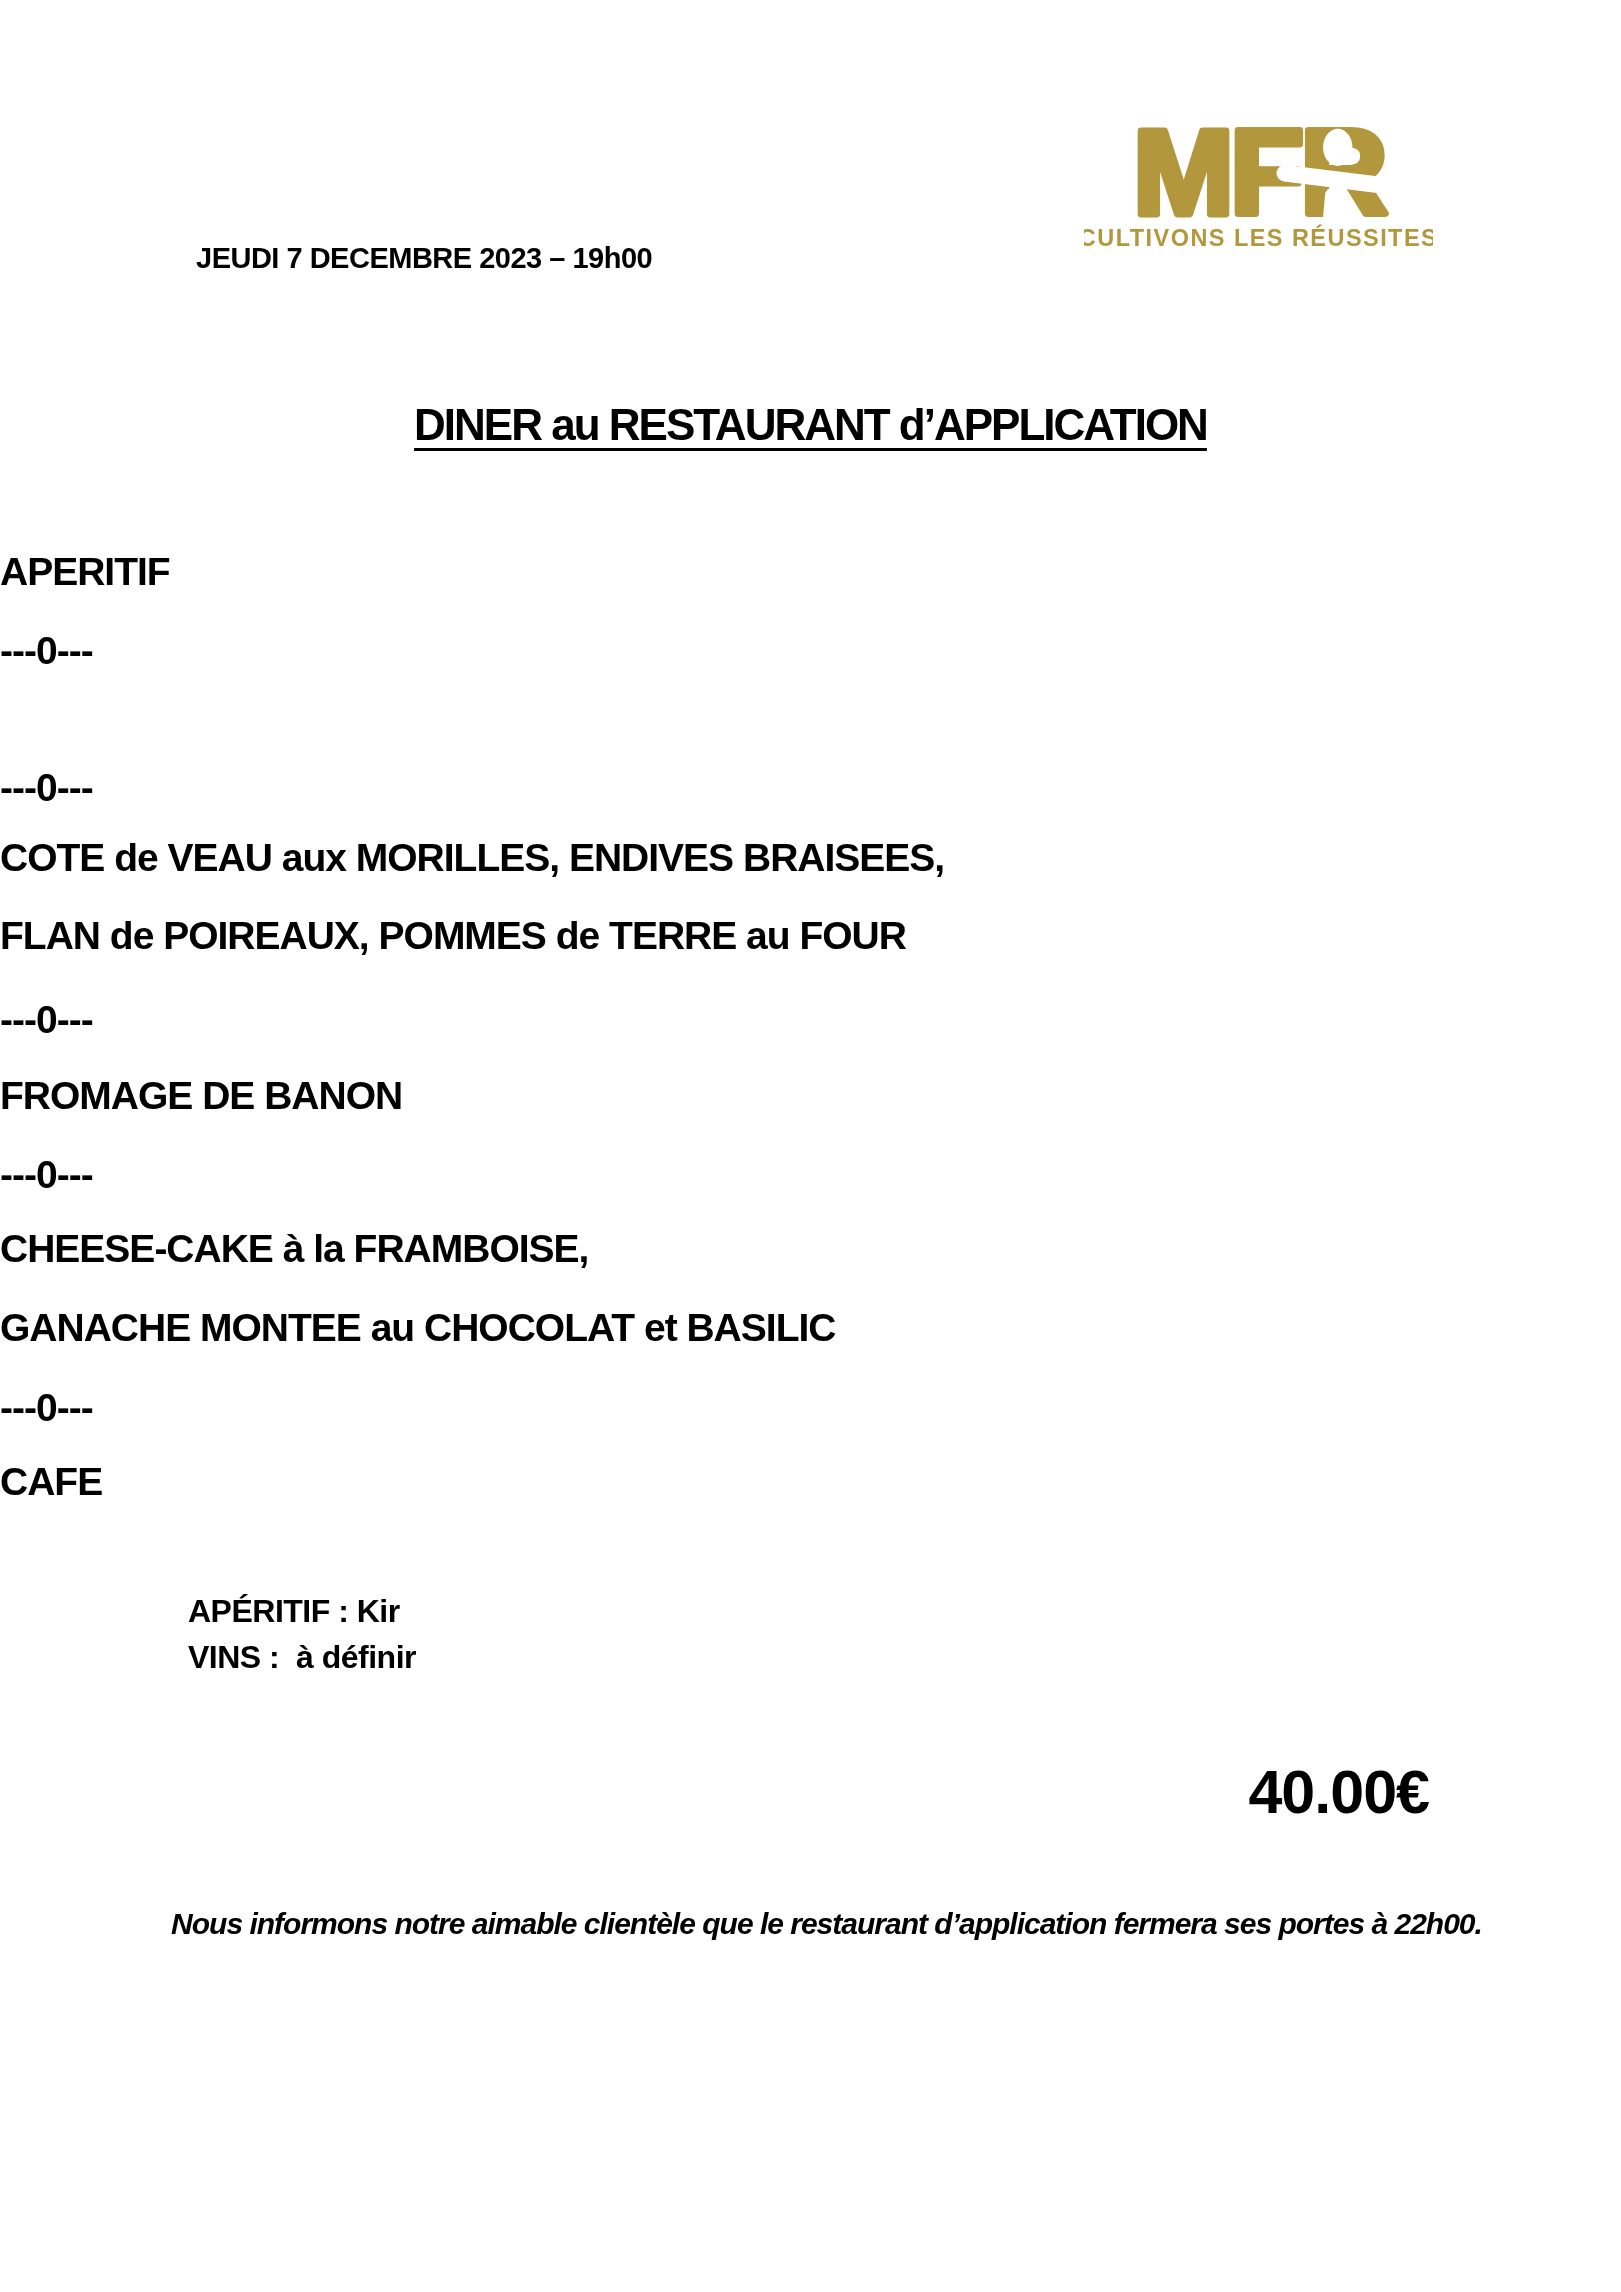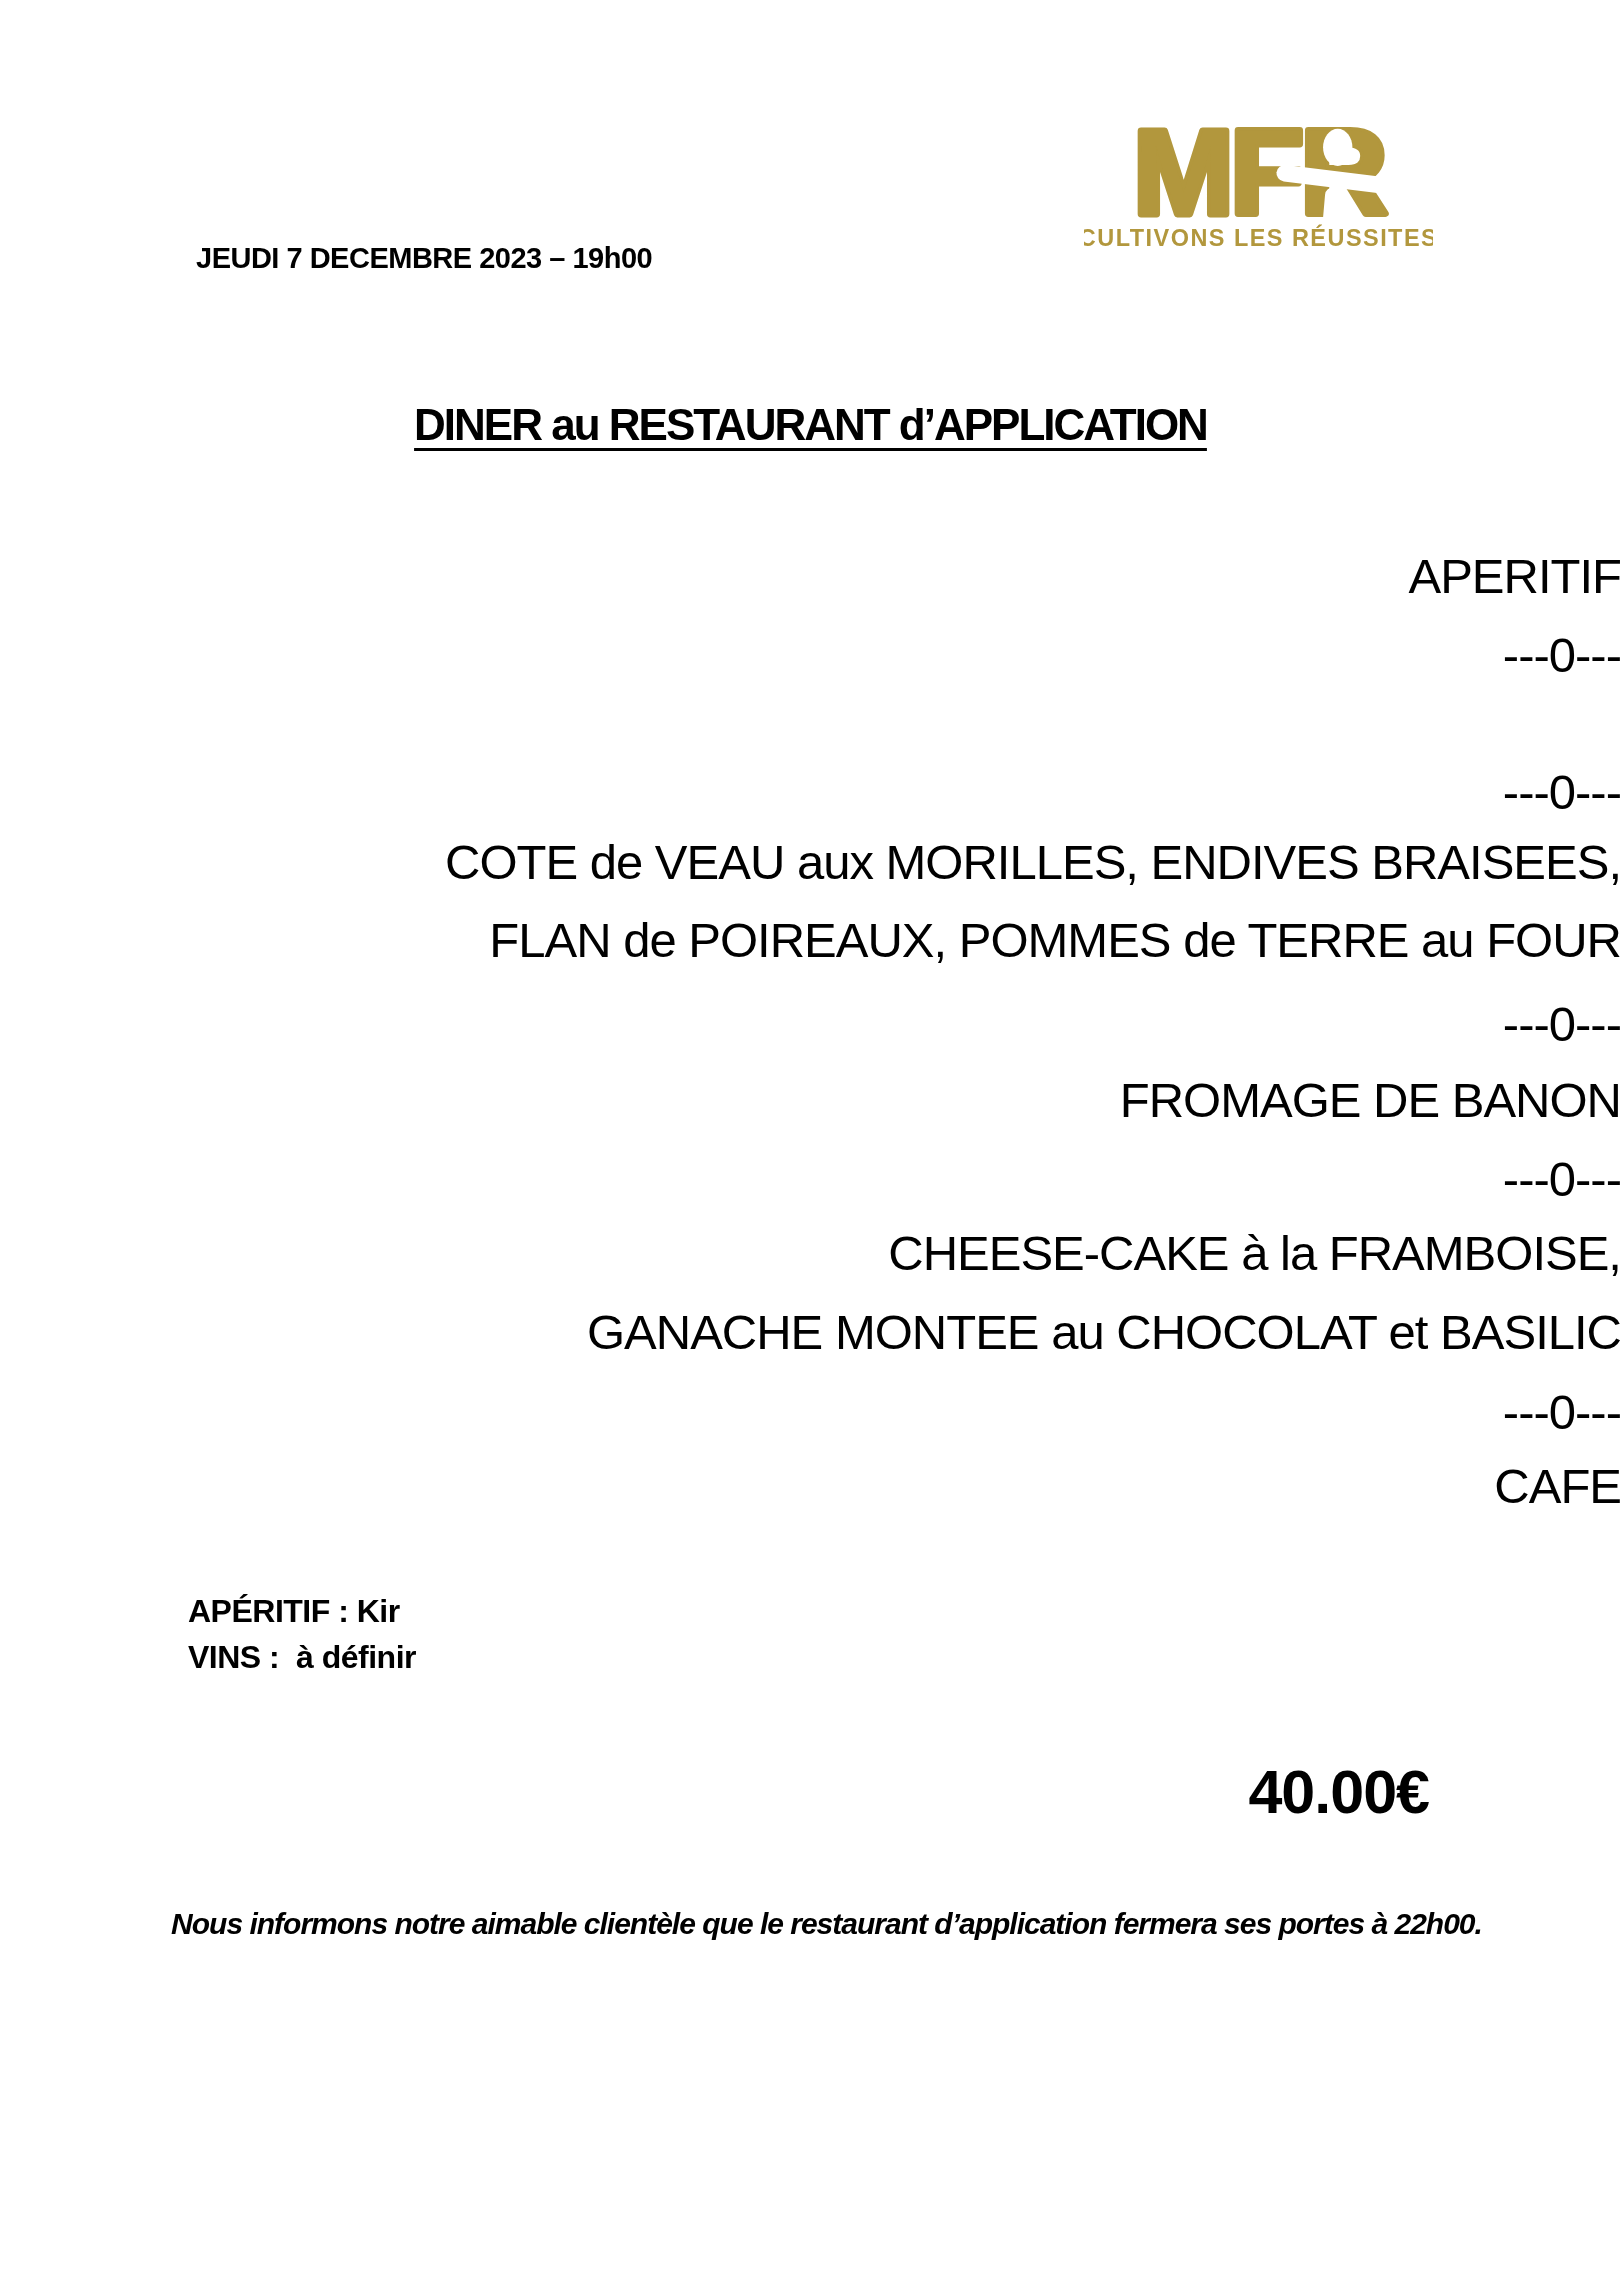--- a/index.html
+++ b/index.html
@@ -67,23 +67,23 @@
     text-decoration-thickness: 3.4px;
     text-underline-offset: 7.8px;
     white-space: pre;
   }
 
   
   .menu-line {
     position: absolute;
     left: 0;
     width: 100%;
-    text-align: right;
-    font-size: 49px;
-    font-weight: normal;
+    text-align: left;
+    font-size: 39px;
+    font-weight: bold;
     letter-spacing: -1px;
     line-height: 1;
     white-space: pre;
   }
 
   
   .drink-line {
     position: absolute;
     left: 188px;
     font-size: 32px;

